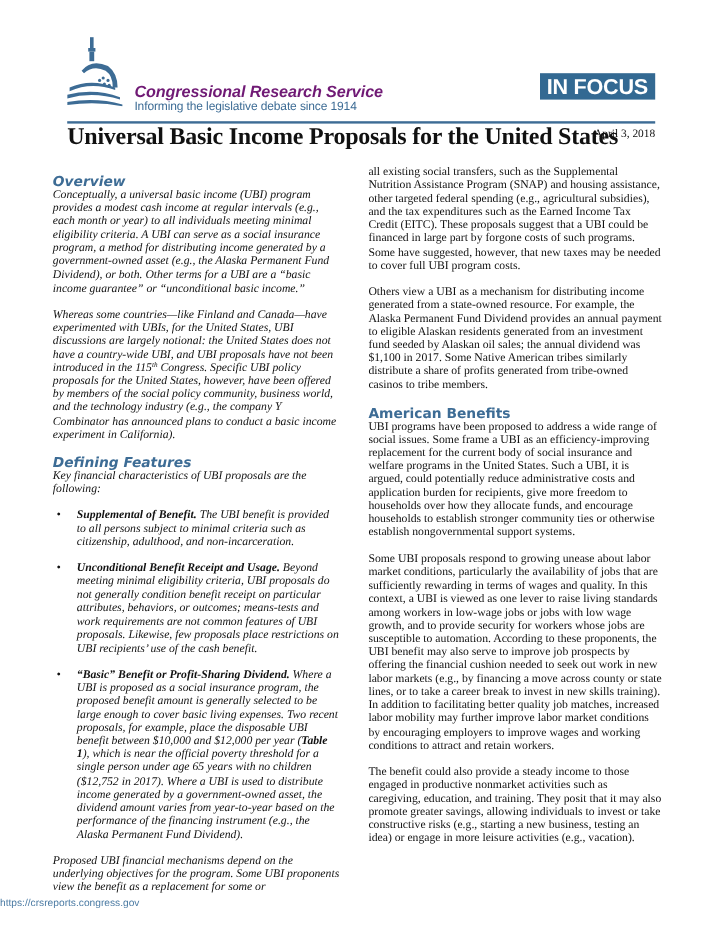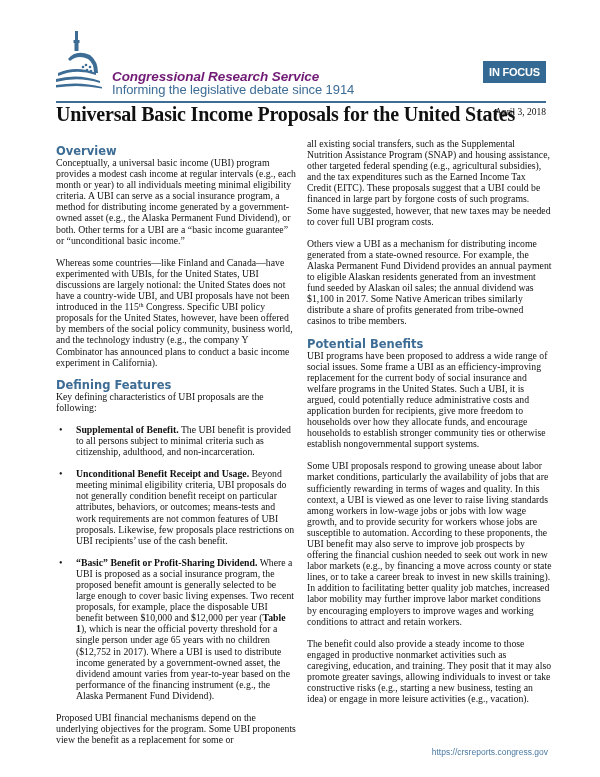--- a/index.html
+++ b/index.html
@@ -3,43 +3,43 @@
   <meta charset="utf-8">
   <style>
     * { margin: 0; padding: 0; box-sizing: border-box; }
     html, body { width: 600px; height: 777px; background: #ffffff; overflow: hidden; }
     body { position: relative; font-family: "Liberation Serif", serif; color: #111; }
 
     .header { position: absolute; left: 56px; top: 24px; width: 490px; height: 76px; }
     .logo-icon { position: absolute; left: 0; top: 5px; width: 52px; height: 60px; }
     .brand { position: absolute; left: 56px; top: 45px; }
     .brand-name { font-family: "Liberation Sans", sans-serif; font-weight: bold; font-style: italic; font-size: 13.5px; color: #701a75; letter-spacing: -0.1px; line-height: 15px; }
-    .brand-tag { font-family: "Liberation Sans", sans-serif; font-size: 13px; color: #3d6c95; line-height: 11px; letter-spacing: -0.1px; }
-    .infocus { position: absolute; right: 0; top: 37px; background: #336992; color: #fff; font-family: "Liberation Sans", sans-serif; font-weight: bold; font-size: 11px; padding: 3px 6px 3px 6px; line-height: 16px; letter-spacing: -0.2px; }
+    .brand-tag { font-family: "Liberation Sans", sans-serif; font-size: 10px; color: #3d6c95; line-height: 11px; letter-spacing: -0.1px; }
+    .infocus { position: absolute; right: 0; top: 37px; background: #336992; color: #fff; font-family: "Liberation Sans", sans-serif; font-weight: bold; font-size: 18px; padding: 3px 6px 3px 6px; line-height: 16px; letter-spacing: -0.2px; }
     .header-rule { position: absolute; left: 56px; top: 101px; width: 490px; height: 1.5px; background: #3d6c95; }
 
     .date { position: absolute; right: 54px; top: 107px; font-size: 9.5px; }
     .title { position: absolute; left: 56px; top: 102px; font-size: 20px; font-weight: bold; letter-spacing: -0.2px; line-height: 24px; }
 
     .col { position: absolute; top: 145px; font-size: 9.75px; line-height: 11.1px; }
-    .col-left { left: 56px; width: 240px; }
+    .col-left { left: 44px; width: 240px; font-style: italic; }
     .col-right { left: 307px; width: 245px; top: 138px; }
 
     .sec-head { font-family: "DejaVu Sans", sans-serif; font-weight: bold; color: #3d6c95; font-size: 11.5px; line-height: 12px; margin-top: 0; }
     .para { margin-bottom: 11px; }
     .para:last-child { margin-bottom: 0; }
 
     ul.bullets { list-style: none; margin: 11px 0 11px 0; }
     ul.bullets li { position: relative; padding-left: 20px; margin-bottom: 11px; }
     ul.bullets li:last-child { margin-bottom: 11px; }
     ul.bullets li .dot { position: absolute; left: 3px; top: 0; font-size: 10px; }
     b { font-weight: bold; }
     sup { font-size: 6px; vertical-align: top; line-height: 8px; }
 
-    .footer-url { position: absolute; left: 0; width: 548px; top: 747px; text-align: right; font-family: "Liberation Sans", sans-serif; font-size: 8.5px; color: #4a7aa3; }
+    .footer-url { position: absolute; left: 0; width: 548px; top: 747px; text-align: left; font-family: "Liberation Sans", sans-serif; font-size: 8.5px; color: #4a7aa3; }
   </style>
 </head>
 <body>
 
 <div class="header">
   <svg class="logo-icon" viewBox="0 0 52 60" xmlns="http://www.w3.org/2000/svg">
     <g fill="#3d6c95">
       <rect x="19" y="2" width="3" height="10"></rect>
       <rect x="17.5" y="11" width="6" height="3"></rect>
       <rect x="18.5" y="14" width="4" height="8"></rect>
@@ -64,21 +64,21 @@
 
 <div class="date">April 3, 2018</div>
 <h1 class="title">Universal Basic Income Proposals for the United States</h1>
 
 <div class="col col-left">
   <h2 class="sec-head">Overview</h2>
   <p class="para">Conceptually, a universal basic income (UBI) program provides a modest cash income at regular intervals (e.g., each month or year) to all individuals meeting minimal eligibility criteria. A UBI can serve as a social insurance program, a method for distributing income generated by a government-owned asset (e.g., the Alaska Permanent Fund Dividend), or both. Other terms for a UBI are a “basic income guarantee” or “unconditional basic income.”</p>
   <p class="para"><span>Whereas some countries—like Finland and Canada—have experimented with UBIs, for the United States, UBI discussions are largely notional: the United States does not have a country-wide UBI, and UBI proposals have not been introduced in the 115</span><sup>th</sup><span> Congress. Specific UBI policy proposals for the United States, however, have been offered by members of the social policy community, business world, and the technology industry (e.g., the company Y Combinator has announced plans to conduct a basic income experiment in California).</span></p>
 
   <h2 class="sec-head">Defining Features</h2>
-  <p>Key defining characteristics of UBI proposals are the following:</p>
+  <p>Key financial characteristics of UBI proposals are the following:</p>
   <ul class="bullets">
     <li>
       <span class="dot">•</span>
       <b>Supplemental of Benefit.</b><span> The UBI benefit is provided to all persons subject to minimal criteria such as citizenship, adulthood, and non-incarceration.</span>
     </li>
     <li>
       <span class="dot">•</span>
       <b>Unconditional Benefit Receipt and Usage.</b><span> Beyond meeting minimal eligibility criteria, UBI proposals do not generally condition benefit receipt on particular attributes, behaviors, or outcomes; means-tests and work requirements are not common features of UBI proposals. Likewise, few proposals place restrictions on UBI recipients’ use of the cash benefit.</span>
     </li>
     <li>
@@ -87,19 +87,19 @@
     </li>
   </ul>
 
   <p>Proposed UBI financial mechanisms depend on the underlying objectives for the program. Some UBI proponents view the benefit as a replacement for some or</p>
 </div>
 
 <div class="col col-right">
   <p class="para">all existing social transfers, such as the Supplemental Nutrition Assistance Program (SNAP) and housing assistance, other targeted federal spending (e.g., agricultural subsidies), and the tax expenditures such as the Earned Income Tax Credit (EITC). These proposals suggest that a UBI could be financed in large part by forgone costs of such programs. Some have suggested, however, that new taxes may be needed to cover full UBI program costs.</p>
   <p class="para">Others view a UBI as a mechanism for distributing income generated from a state-owned resource. For example, the Alaska Permanent Fund Dividend provides an annual payment to eligible Alaskan residents generated from an investment fund seeded by Alaskan oil sales; the annual dividend was $1,100 in 2017. Some Native American tribes similarly distribute a share of profits generated from tribe-owned casinos to tribe members.</p>
 
-  <h2 class="sec-head">Potential Benefits</h2>
+  <h2 class="sec-head">American Benefits</h2>
   <p class="para">UBI programs have been proposed to address a wide range of social issues. Some frame a UBI as an efficiency-improving replacement for the current body of social insurance and welfare programs in the United States. Such a UBI, it is argued, could potentially reduce administrative costs and application burden for recipients, give more freedom to households over how they allocate funds, and encourage households to establish stronger community ties or otherwise establish nongovernmental support systems.</p>
   <p class="para">Some UBI proposals respond to growing unease about labor market conditions, particularly the availability of jobs that are sufficiently rewarding in terms of wages and quality. In this context, a UBI is viewed as one lever to raise living standards among workers in low-wage jobs or jobs with low wage growth, and to provide security for workers whose jobs are susceptible to automation. According to these proponents, the UBI benefit may also serve to improve job prospects by offering the financial cushion needed to seek out work in new labor markets (e.g., by financing a move across county or state lines, or to take a career break to invest in new skills training). In addition to facilitating better quality job matches, increased labor mobility may further improve labor market conditions by encouraging employers to improve wages and working conditions to attract and retain workers.</p>
   <p class="para">The benefit could also provide a steady income to those engaged in productive nonmarket activities such as caregiving, education, and training. They posit that it may also promote greater savings, allowing individuals to invest or take constructive risks (e.g., starting a new business, testing an idea) or engage in more leisure activities (e.g., vacation).</p>
 </div>
 
 <div class="footer-url">https://crsreports.congress.gov</div>
 
 </body></html>

